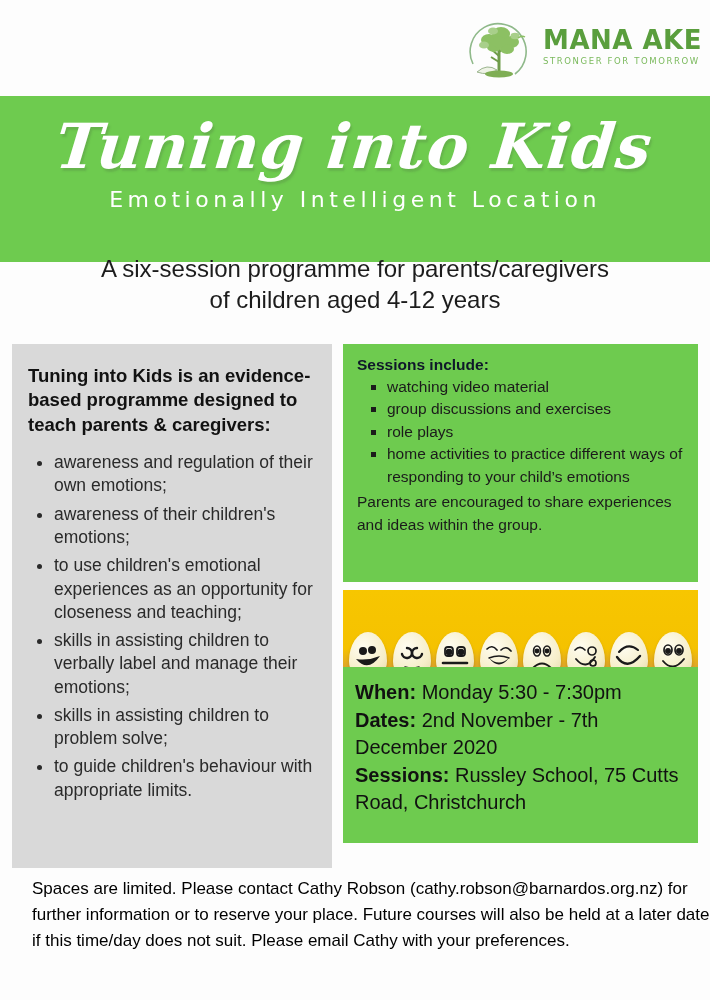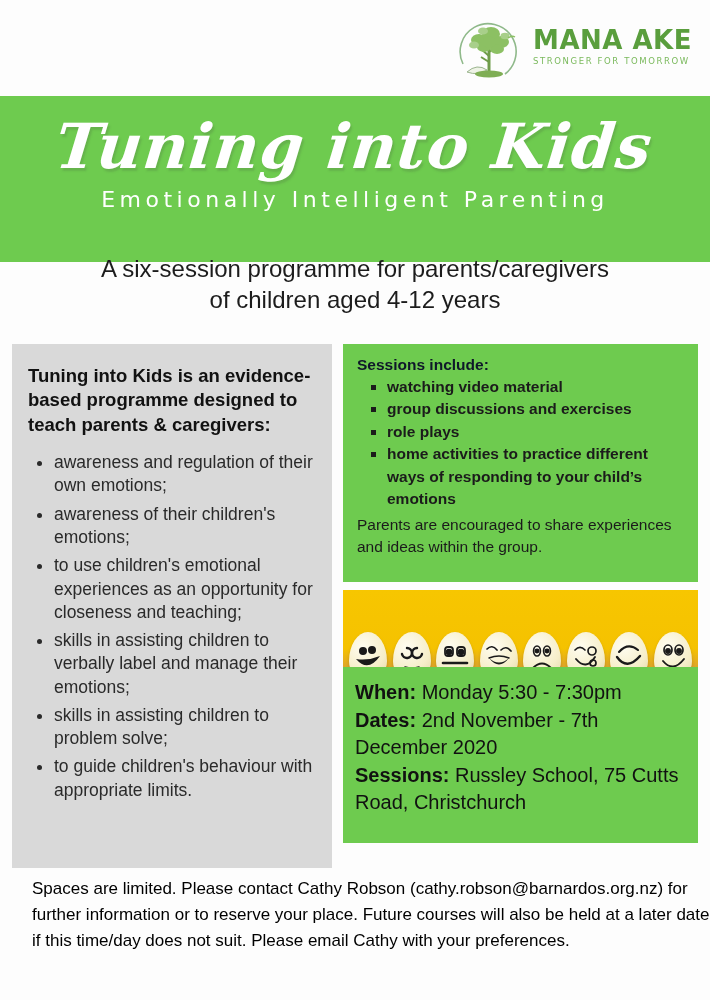--- a/index.html
+++ b/index.html
@@ -21,21 +21,21 @@
 
   
   .header {
     position: absolute;
     left: 0; top: 0;
     width: 710px; height: 96px;
     background: #fdfdfd;
   }
   .logo-wrap {
     position: absolute;
-    right: 18px; top: 12px;
+    right: 8px; top: 12px;
     display: flex;
     align-items: center;
     gap: 8px;
   }
   .logo-mark {
     width: 72px; height: 72px;
     position: relative;
   }
   .logo-text {
     display: flex;
@@ -146,21 +146,20 @@
   }
   ul.sessions-list {
     margin: 0;
     padding-left: 30px;
     list-style: square;
   }
   ul.sessions-list li {
     font-size: 15.5px;
     color: #1b1b1b;
     line-height: 1.45;
-    font-weight: bold;
   }
   .sessions-note {
     margin: 3px 0 0 0;
     font-size: 15.5px;
     color: #1b1b1b;
     line-height: 1.45;
   }
 
   .panel-photo {
     position: absolute;
@@ -243,21 +242,21 @@
       </div>
       <div class="logo-text">
         <div class="logo-name">MANA AKE</div>
         <div class="logo-tag">STRONGER FOR TOMORROW</div>
       </div>
     </div>
   </div>
 
   <div class="title-band">
     <h1 class="title-script">Tuning into Kids</h1>
-    <div class="title-sub">Emotionally Intelligent Parenting</div>
+    <div class="title-sub">Emotionally Intelligent Location</div>
   </div>
 
   <div class="sub-headline">
     <div>A six-session programme for parents/caregivers</div>
     <div>of children aged 4-12 years</div>
   </div>
 
   <div class="panel-left">
     <p class="lead-text">Tuning into Kids is an evidence-based programme designed to teach parents &amp; caregivers:</p>
     <ul class="left-list">

